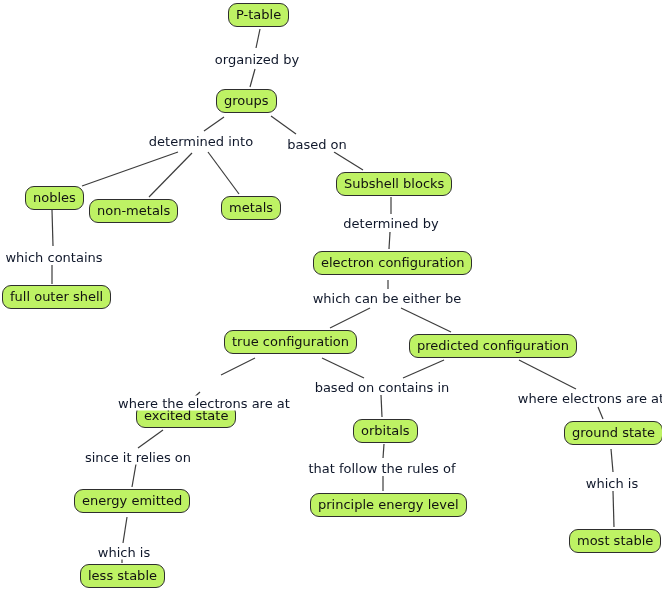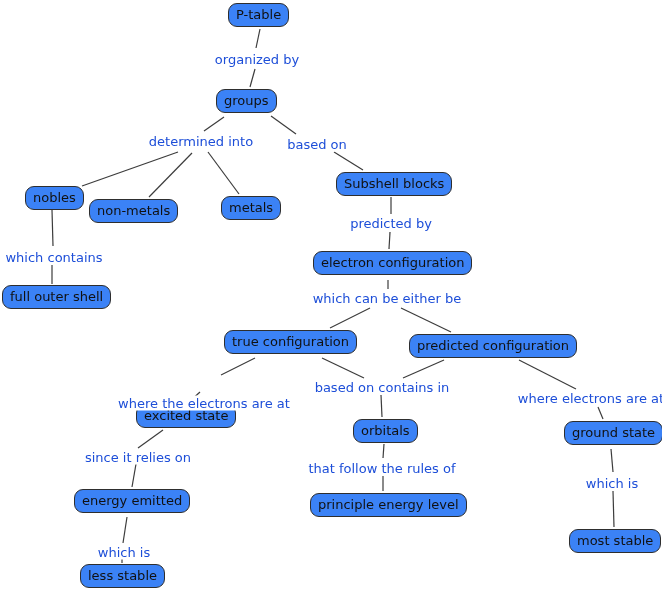--- a/index.html
+++ b/index.html
@@ -21,36 +21,36 @@
     top: 0;
     width: 662px;
     height: 592px;
   }
   .edges-svg line {
     stroke: #3c3c3c;
     stroke-width: 1.2;
   }
   .node {
     position: absolute;
-    background: #3b82f6;
+    background: #bef264;
     border: 1px solid #2e2e2e;
     border-radius: 9px;
     padding: 3px 7px;
     font-size: 13px;
     line-height: 16px;
     color: #111111;
     white-space: nowrap;
     box-sizing: border-box;
     cursor: default;
   }
   .edge-label {
     position: absolute;
     transform: translate(-50%, -50%);
     font-size: 13px;
-    color: #1d4ed8;
+    color: #0f172a;
     white-space: nowrap;
     background: #ffffff;
     padding: 0 1px;
     cursor: default;
   }
 </style>
 </head>
 <body>
 
 <div class="canvas">
@@ -103,21 +103,21 @@
   <div class="node" style="left:564px; top:421px;">ground state</div>
   <div class="node" style="left:74px;  top:489px;">energy emitted</div>
   <div class="node" style="left:310px; top:493px;">principle energy level</div>
   <div class="node" style="left:80px;  top:564px;">less stable</div>
   <div class="node" style="left:569px; top:529px;">most stable</div>
 
   <div class="edge-label" style="left:257px; top:59px;">organized by</div>
   <div class="edge-label" style="left:201px; top:141px;">determined into</div>
   <div class="edge-label" style="left:317px; top:144px;">based on</div>
   <div class="edge-label" style="left:54px;  top:257px;">which contains</div>
-  <div class="edge-label" style="left:391px; top:223px;">predicted by</div>
+  <div class="edge-label" style="left:391px; top:223px;">determined by</div>
   <div class="edge-label" style="left:387px; top:298px;">which can be either be</div>
   <div class="edge-label" style="left:204px; top:383px;margin-top:20px;">where the electrons are at</div>
   <div class="edge-label" style="left:382px; top:387px;">based on contains in</div>
   <div class="edge-label" style="left:591px; top:398px;">where electrons are at</div>
   <div class="edge-label" style="left:138px; top:457px;text-align:center;">since it relies on</div>
   <div class="edge-label" style="left:382px; top:468px;">that follow the rules of</div>
   <div class="edge-label" style="left:124px; top:552px;">which is</div>
   <div class="edge-label" style="left:612px; top:483px;">which is</div>
 
 </div>

